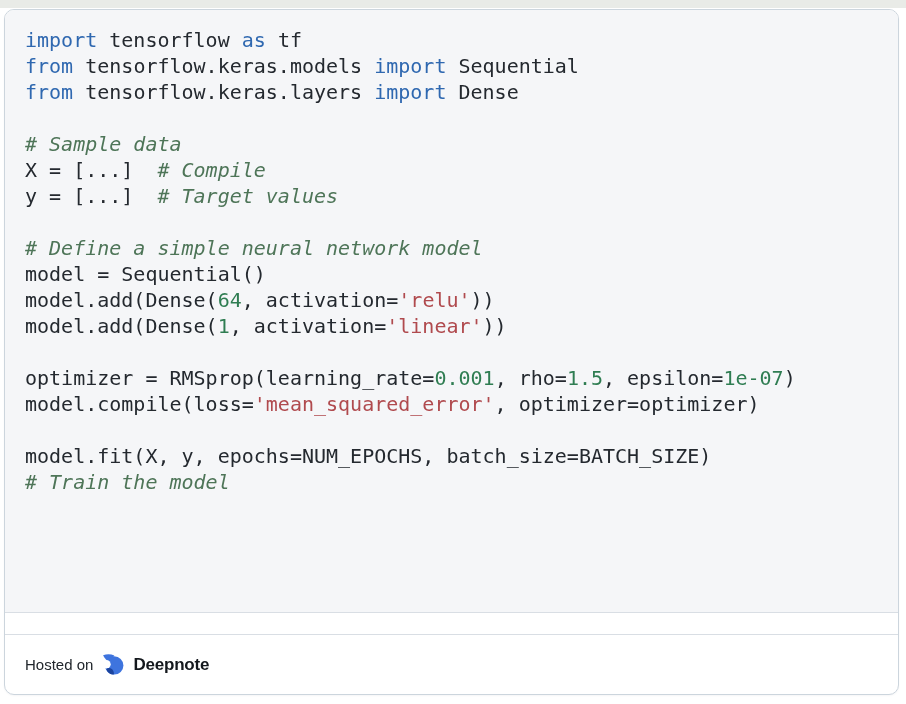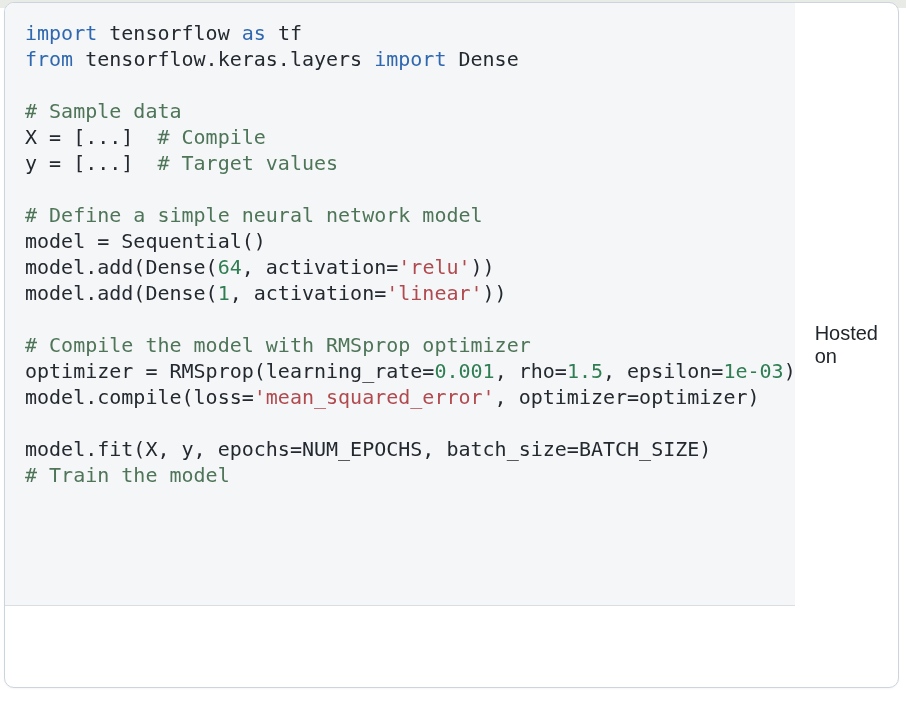--- a/index.html
+++ b/index.html
@@ -24,59 +24,59 @@
   body{
     background:var(--page-bg);
     font-family:"Liberation Sans",sans-serif;
     position:relative;
   }
   .top-band{
     position:absolute;top:0;left:0;right:0;height:8px;
     background:var(--top-band);
   }
   .embed-card{
-    position:absolute;left:4px;top:2px;width:895px;height:686px;
+    position:absolute;left:4px;top:9px;width:895px;height:686px;
     background:var(--card-bg);
     border:1.5px solid var(--card-border);
     border-radius:10px;
     overflow:hidden;
-    display:flex;flex-direction:row;
+    display:flex;flex-direction:column;
     box-shadow:0 1px 2px rgba(16,24,40,0.04);
   }
   .code-cell{
     height:603px;
     background:var(--code-bg);
     border-bottom:1px solid var(--divider);
     padding:17px 16px 0 20px;
     overflow:hidden;
   }
   .code-block{
     font-family:"DejaVu Sans Mono","Liberation Mono",monospace;
     font-size:20px;
     line-height:26px;
     color:var(--code-plain);
   }
   .code-line{white-space:pre;min-height:26px;}
   .tok-p{color:var(--code-plain);}
   .tok-k{color:var(--code-keyword);}
-  .tok-c{color:var(--code-comment);margin-top:29px;}
+  .tok-c{color:var(--code-comment);font-style:italic;margin-top:29px;}
   .tok-n{color:var(--code-number);}
   .tok-s{color:var(--code-string);}
   .output-spacer{
     height:22px;
     background:var(--card-bg);
     border-bottom:1px solid var(--divider);
   }
   .embed-footer{
     flex:1;
     display:flex;align-items:center;
     padding:0 20px;
   }
   .hosted-on-label{
-    font-size:20px;
+    font-size:15px;
     color:var(--footer-text);
   }
   .deepnote-link{
     display:inline-flex;align-items:center;
     gap:8px;margin-left:8px;
     text-decoration:none;cursor:pointer;
   }
   .deepnote-logo{width:24px;height:24px;display:block;}
   .deepnote-brand-name{
     font-size:17px;font-weight:700;letter-spacing:-0.2px;
@@ -86,39 +86,50 @@
 </head>
 <body>
 
 <div class="top-band"></div>
 
 <div class="embed-card">
 
   <div class="code-cell">
     <div class="code-block">
         <div class="code-line"><span class="tok-k">import</span><span class="tok-p"> tensorflow </span><span class="tok-k">as</span><span class="tok-p"> tf</span></div>
+        <div class="code-line"><span class="tok-k">from</span><span class="tok-p"> tensorflow.keras.models </span><span class="tok-k">import</span><span class="tok-p"> Sequential</span></div>
         <div class="code-line"><span class="tok-k">from</span><span class="tok-p"> tensorflow.keras.layers </span><span class="tok-k">import</span><span class="tok-p"> Dense</span></div>
         <div class="code-line"> </div>
         <div class="code-line"><span class="tok-c"># Sample data</span></div>
         <div class="code-line"><span class="tok-p">X = [...]  </span><span class="tok-c"># Compile</span></div>
         <div class="code-line"><span class="tok-p">y = [...]  </span><span class="tok-c"># Target values</span></div>
         <div class="code-line"> </div>
         <div class="code-line"><span class="tok-c"># Define a simple neural network model</span></div>
         <div class="code-line"><span class="tok-p">model = Sequential()</span></div>
         <div class="code-line"><span class="tok-p">model.add(Dense(</span><span class="tok-n">64</span><span class="tok-p">, activation=</span><span class="tok-s">'relu'</span><span class="tok-p">))</span></div>
         <div class="code-line"><span class="tok-p">model.add(Dense(</span><span class="tok-n">1</span><span class="tok-p">, activation=</span><span class="tok-s">'linear'</span><span class="tok-p">))</span></div>
         <div class="code-line"> </div>
-        <div class="code-line"><span class="tok-c"># Compile the model with RMSprop optimizer</span></div>
-        <div class="code-line"><span class="tok-p">optimizer = RMSprop(learning_rate=</span><span class="tok-n">0.001</span><span class="tok-p">, rho=</span><span class="tok-n">1.5</span><span class="tok-p">, epsilon=</span><span class="tok-n">1e-03</span><span class="tok-p">)</span></div>
+        <div class="code-line"><span class="tok-p">optimizer = RMSprop(learning_rate=</span><span class="tok-n">0.001</span><span class="tok-p">, rho=</span><span class="tok-n">1.5</span><span class="tok-p">, epsilon=</span><span class="tok-n">1e-07</span><span class="tok-p">)</span></div>
         <div class="code-line"><span class="tok-p">model.compile(loss=</span><span class="tok-s">'mean_squared_error'</span><span class="tok-p">, optimizer=optimizer)</span></div>
         <div class="code-line"> </div>
         <div class="code-line"><span class="tok-p">model.fit(X, y, epochs=NUM_EPOCHS, batch_size=BATCH_SIZE)</span></div>
         <div class="code-line"><span class="tok-c"># Train the model</span></div>
       </div>
   </div>
 
   <div class="output-spacer"></div>
 
   <div class="embed-footer">
     <span class="hosted-on-label">Hosted on</span>
+    <a class="deepnote-link">
+      <span class="deepnote-logo">
+        <svg width="24" height="24" viewBox="0 0 24 24" aria-hidden="true">
+          <path d="M2.1 2.2 C5.9 1.0 9.9 1.1 13.3 2.5 L9.0 9.6 C6.0 8.0 3.5 5.4 2.1 2.2 Z" fill="var(--logo-blue)"></path>
+          <circle cx="13.2" cy="12.4" r="9.2" fill="var(--logo-blue)"></circle>
+          <circle cx="5.4" cy="11.2" r="4.3" fill="#ffffff"></circle>
+          <path d="M5.4 15.9 C6.1 19.2 9.2 21.7 12.9 21.6 C13.4 18.2 11.3 15.1 8.3 14.9 C7.2 14.8 6.2 15.2 5.4 15.9 Z" fill="var(--logo-dark-blue)"></path>
+        </svg>
+      </span>
+      <span class="deepnote-brand-name">Deepnote</span>
+    </a>
   </div>
 
 </div>
 
 </body></html>

